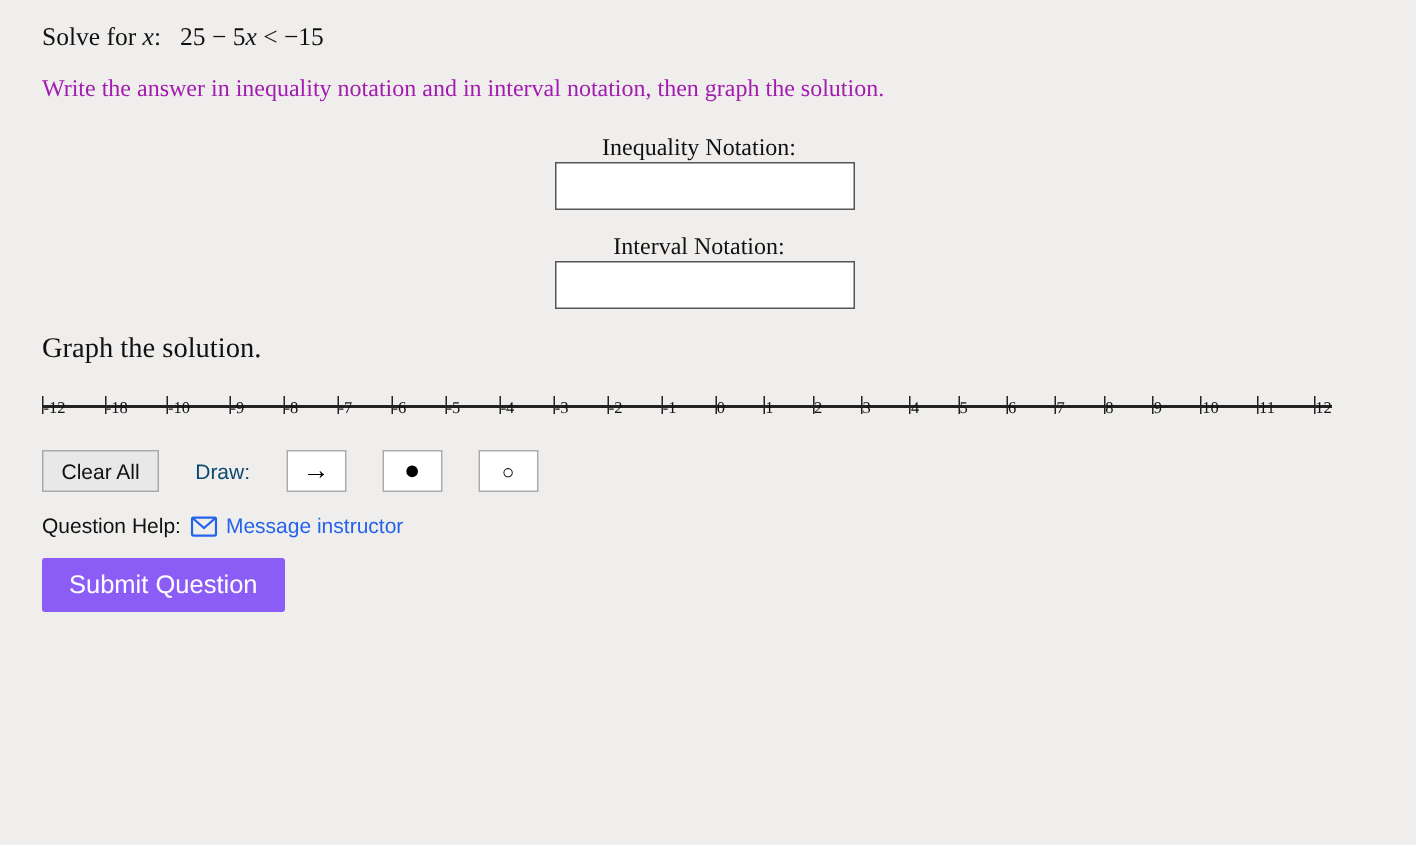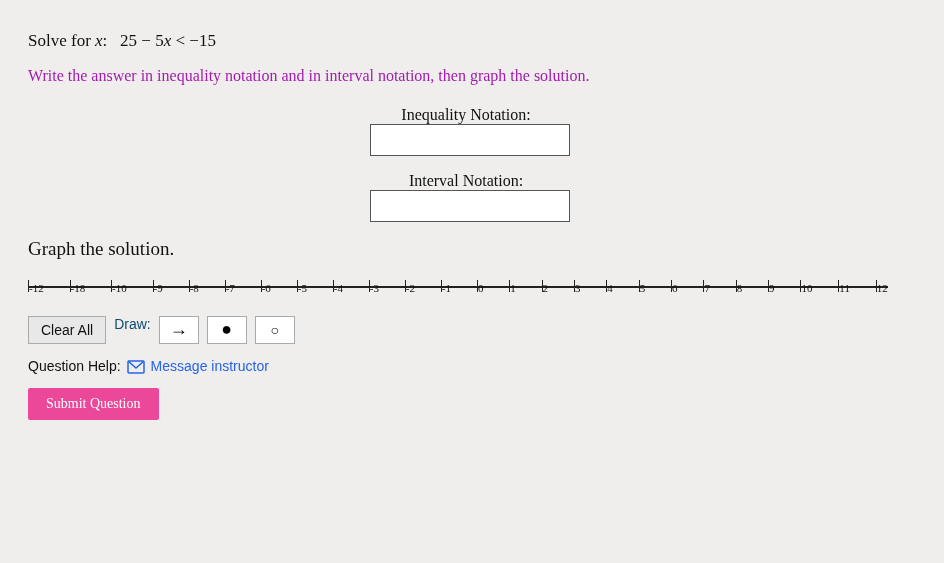--- a/index.html
+++ b/index.html
@@ -11,21 +11,21 @@
       justify-content: center;
       align-items: flex-start;
       min-height: 563px;
       padding: 0;
     }
 
     .page-container {
       width: 944px;
       min-height: 563px;
       background: #f0eeec;
-      padding: 28px 32px 28px 28px;
+      padding: 12px 32px 28px 28px;
       position: relative;
     }
 
     .problem-line {
       font-size: 17px;
       margin-bottom: 10px;
       color: #111;
       line-height: 1.5;
     }
 
@@ -106,21 +106,22 @@
 
     .tick-label {
       font-size: 11px;
       color: #111;
       white-space: nowrap;
       margin-top: 2px;
     }
 
     .controls-row {
       display: flex;
-      gap: 8px;
+      align-items: center;
+      gap: 24px;
       margin-top: 4px;
       margin-bottom: 14px;
     }
 
     .clear-all-btn {
       padding: 5px 12px;
       background: #e8e8e8;
       border: 1px solid #aaa;
       font-size: 14px;
       cursor: pointer;
@@ -169,27 +170,27 @@
     }
 
     .message-link {
       color: #2563eb;
       text-decoration: none;
       font-size: 14px;
       cursor: pointer;
     }
 
     .submit-btn {
-      background: #ec4899;
+      background: #8b5cf6;
       color: #fff;
       border: none;
       padding: 8px 18px;
-      font-size: 14px;
+      font-size: 17px;
       cursor: pointer;
-      font-family: Liberation Serif, serif;
+      font-family: Liberation Sans, sans-serif;
       border-radius: 2px;
     }
 
     .math-text {
       font-style: italic;
     }
   </style>
 </head>
 <body>
 

